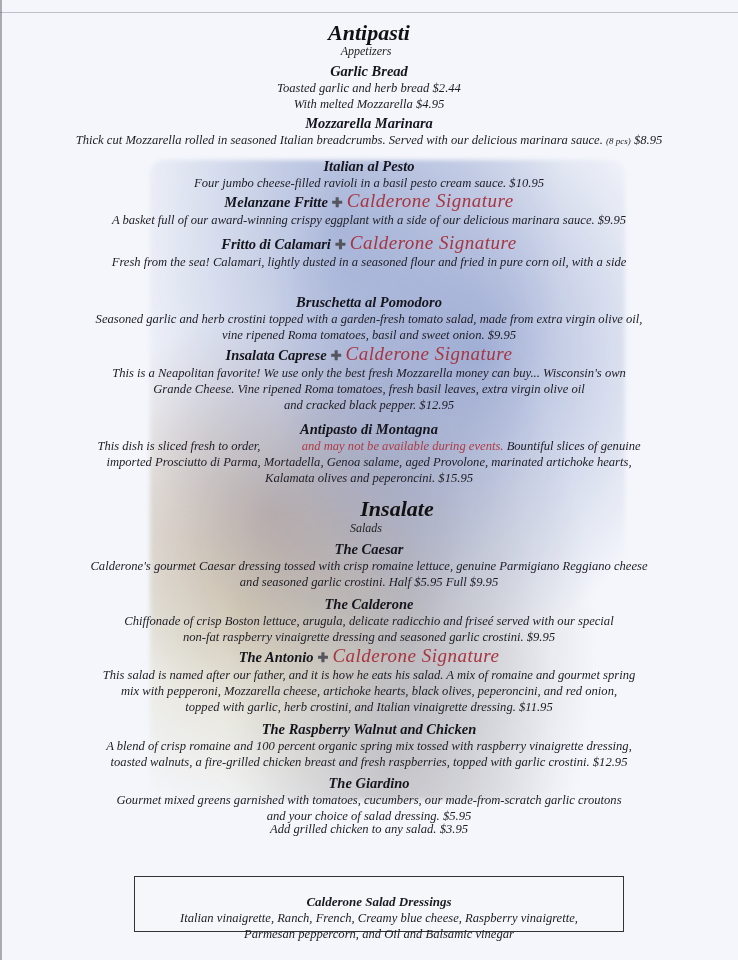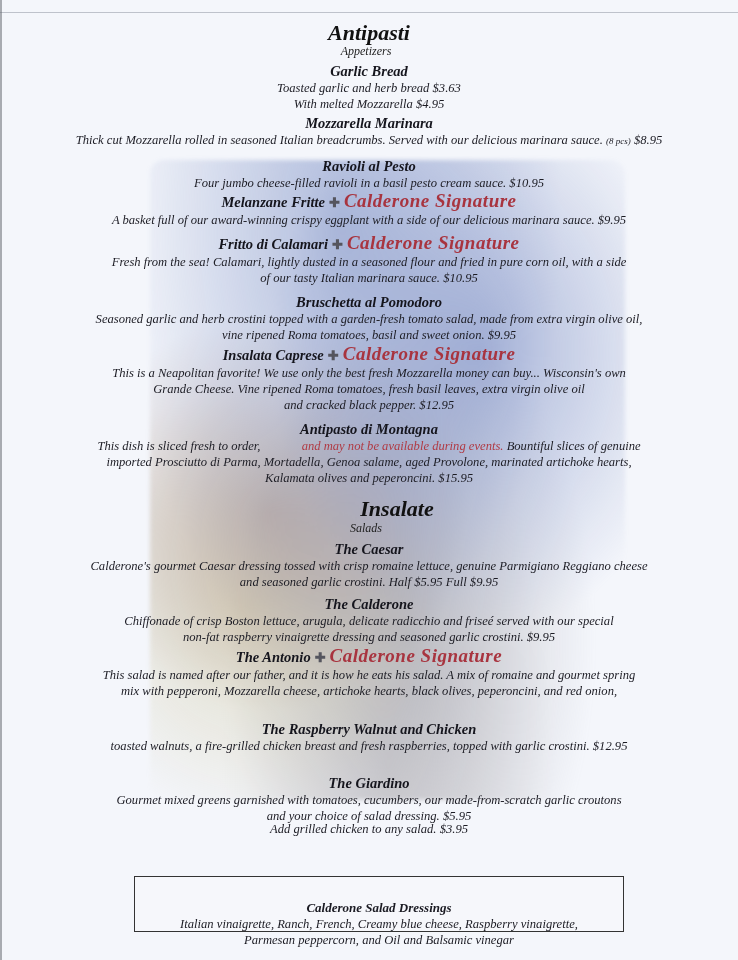--- a/index.html
+++ b/index.html
@@ -23,75 +23,74 @@
     filter:blur(2px);
     border-radius:14px;
   }
   .page { position:absolute; left:0; top:0; width:738px; text-align:center; font-style:italic; }
   .section-title { position:absolute; left:0; width:738px; text-align:center; font-family:"Liberation Serif", serif; font-weight:bold; font-style:italic; font-size:22px; color:#111; }
   .section-sub { position:absolute; left:0; width:732px; text-align:center; font-family:"Liberation Serif", serif; font-style:italic; font-size:12px; color:#222; }
   .item { position:absolute; left:20px; width:698px; }
   .item-name { font-family:"Liberation Serif", serif; font-weight:bold; font-style:italic; font-size:14.5px; line-height:18px; color:#15151d; }
   .item-desc { font-family:"Liberation Serif", serif; font-style:italic; font-size:12.6px; line-height:16px; color:#1c1c24; }
   .plus { font-style:normal; color:#55555e; font-size:13px; padding:0 4px; }
-  .signature { font-family:"Liberation Serif", serif; font-style:italic; font-weight:bold; font-size:19px; color:#a8343f; letter-spacing:.5px; }
+  .signature { font-family:"Liberation Serif", serif; font-style:italic; font-weight:normal; font-size:19px; color:#a8343f; letter-spacing:.5px; }
   .red-note { color:#b03a44;margin-left:38px; }
   .small { font-size:9px; }
   .dress-box {
     position:absolute; left:134px; top:876px; width:488px; height:54px;
     border:1px solid #333; text-align:center; background:#f6f7fb;
   }
-  .dress-title { font-family:"Liberation Serif", serif; font-weight:bold; font-style:italic; font-size:13px; line-height:17px; margin-top:22px; }
+  .dress-title { font-family:"Liberation Serif", serif; font-weight:bold; font-style:italic; font-size:13px; line-height:17px; margin-top:16px; }
   .dress-text { font-family:"Liberation Serif", serif; font-style:italic; font-size:12.6px; line-height:16px; }
 </style>
 </head>
 <body>
 
 <div class="scan-edge-top"></div>
 <div class="scan-edge-left"></div>
 <div class="wash"></div>
 
 <div class="page">
 
   <div class="section-title" style="top:20px;">Antipasti</div>
   <div class="section-sub" style="top:44px;">Appetizers</div>
 
   <div class="item" style="top:62px;">
     <div class="item-name">Garlic Bread</div>
-    <div class="item-desc">Toasted garlic and herb bread  $3.63</div>
+    <div class="item-desc">Toasted garlic and herb bread  $2.44</div>
     <div class="item-desc">With melted Mozzarella  $4.95</div>
   </div>
 
   <div class="item" style="top:114px;">
     <div class="item-name">Mozzarella Marinara</div>
     <div class="item-desc">
       <span>Thick cut Mozzarella rolled in seasoned Italian breadcrumbs. Served with our delicious marinara sauce.</span>
       <span class="small">(8 pcs)</span>
       <span>$8.95</span>
     </div>
   </div>
 
   <div class="item" style="top:157px;">
-    <div class="item-name">Ravioli al Pesto</div>
+    <div class="item-name">Italian al Pesto</div>
     <div class="item-desc">Four jumbo cheese-filled ravioli in a basil pesto cream sauce.  $10.95</div>
   </div>
 
   <div class="item" style="top:192px;">
     <div class="item-name">
       <span>Melanzane Fritte</span><span class="plus">✚</span><span class="signature">Calderone Signature</span>
     </div>
     <div class="item-desc">A basket full of our award-winning crispy eggplant with a side of our delicious marinara sauce.  $9.95</div>
   </div>
 
   <div class="item" style="top:234px;">
     <div class="item-name">
       <span>Fritto di Calamari</span><span class="plus">✚</span><span class="signature">Calderone Signature</span>
     </div>
     <div class="item-desc">Fresh from the sea! Calamari, lightly dusted in a seasoned flour and fried in pure corn oil, with a side</div>
-    <div class="item-desc">of our tasty Italian marinara sauce.  $10.95</div>
   </div>
 
   <div class="item" style="top:293px;">
     <div class="item-name">Bruschetta al Pomodoro</div>
     <div class="item-desc">Seasoned garlic and herb crostini topped with a garden-fresh tomato salad, made from extra virgin olive oil,</div>
     <div class="item-desc">vine ripened Roma tomatoes, basil and sweet onion.   $9.95</div>
   </div>
 
   <div class="item" style="top:345px;">
     <div class="item-name">
@@ -125,24 +124,26 @@
     <div class="item-desc">Chiffonade of crisp Boston lettuce, arugula, delicate radicchio and friseé served with our special</div>
     <div class="item-desc">non-fat raspberry vinaigrette dressing and seasoned garlic crostini.  $9.95</div>
   </div>
 
   <div class="item" style="top:647px;">
     <div class="item-name">
       <span>The Antonio</span><span class="plus">✚</span><span class="signature">Calderone Signature</span>
     </div>
     <div class="item-desc">This salad is named after our father, and it is how he eats his salad. A mix of romaine and gourmet spring</div>
     <div class="item-desc">mix with pepperoni, Mozzarella cheese, artichoke hearts, black olives, peperoncini, and red onion,</div>
+    <div class="item-desc">topped with garlic, herb crostini, and Italian vinaigrette dressing.  $11.95</div>
   </div>
 
   <div class="item" style="top:720px;">
     <div class="item-name">The Raspberry Walnut and Chicken</div>
+    <div class="item-desc">A blend of crisp romaine and 100 percent organic spring mix tossed with raspberry vinaigrette dressing,</div>
     <div class="item-desc">toasted walnuts, a fire-grilled chicken breast and fresh raspberries, topped with garlic crostini.  $12.95</div>
   </div>
 
   <div class="item" style="top:774px;">
     <div class="item-name">The Giardino</div>
     <div class="item-desc">Gourmet mixed greens garnished with tomatoes, cucumbers, our made-from-scratch garlic croutons</div>
     <div class="item-desc">and your choice of salad dressing.  $5.95</div>
   </div>
 
   <div class="item" style="top:821px;">

